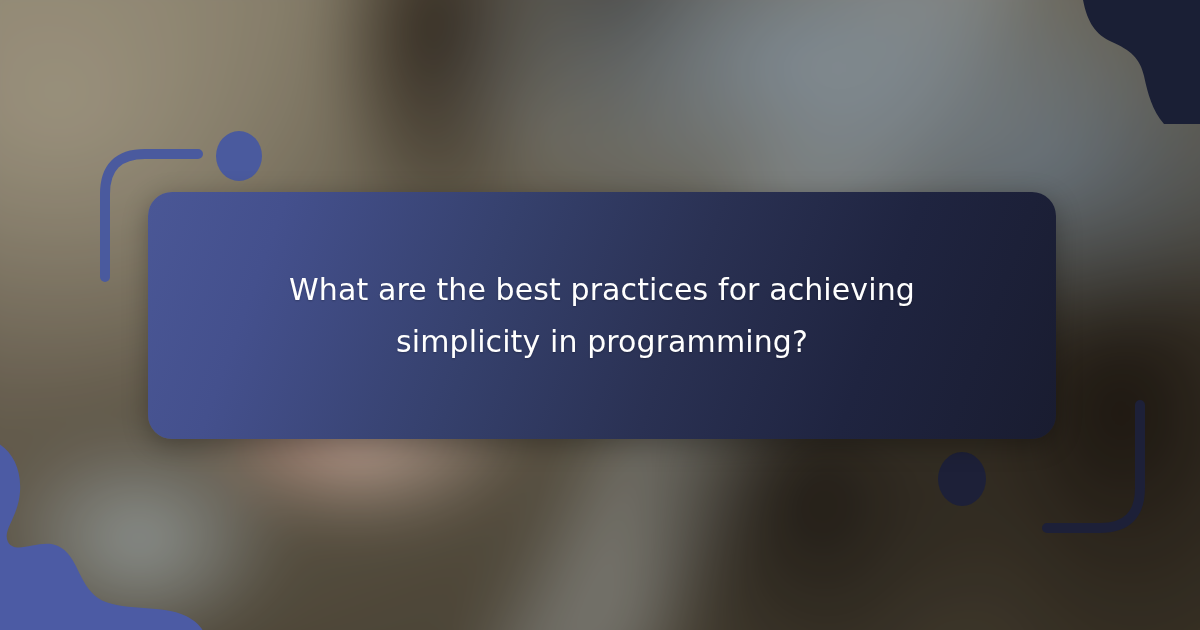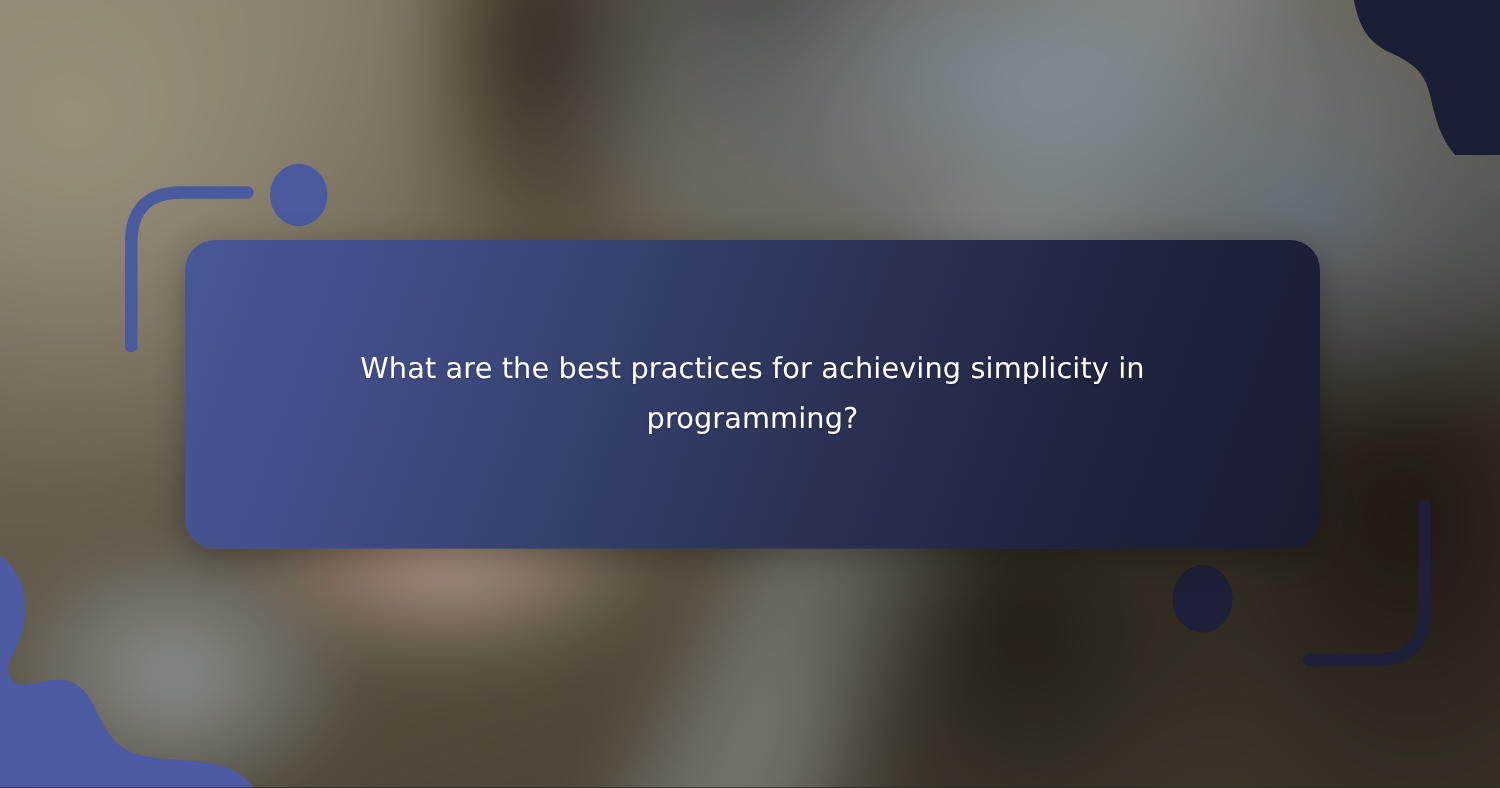--- a/index.html
+++ b/index.html
@@ -98,21 +98,21 @@
         #1f2440 78%,
         #191c30 100%);
     display: flex;
     align-items: center;
     justify-content: center;
     box-shadow: 0 6px 26px rgba(0,0,0,0.30);
   }
 
   .quote-text {
     color: #ffffff;
-    font-size: 23px;
+    font-size: 30px;
     line-height: 1.72;
     font-weight: 400;
     text-align: center;
     letter-spacing: 0.1px;
     max-width: 710px;
     margin: 0;
     text-shadow: 0 1px 2px rgba(0,0,0,0.22);
   }
 </style>
 </head>

